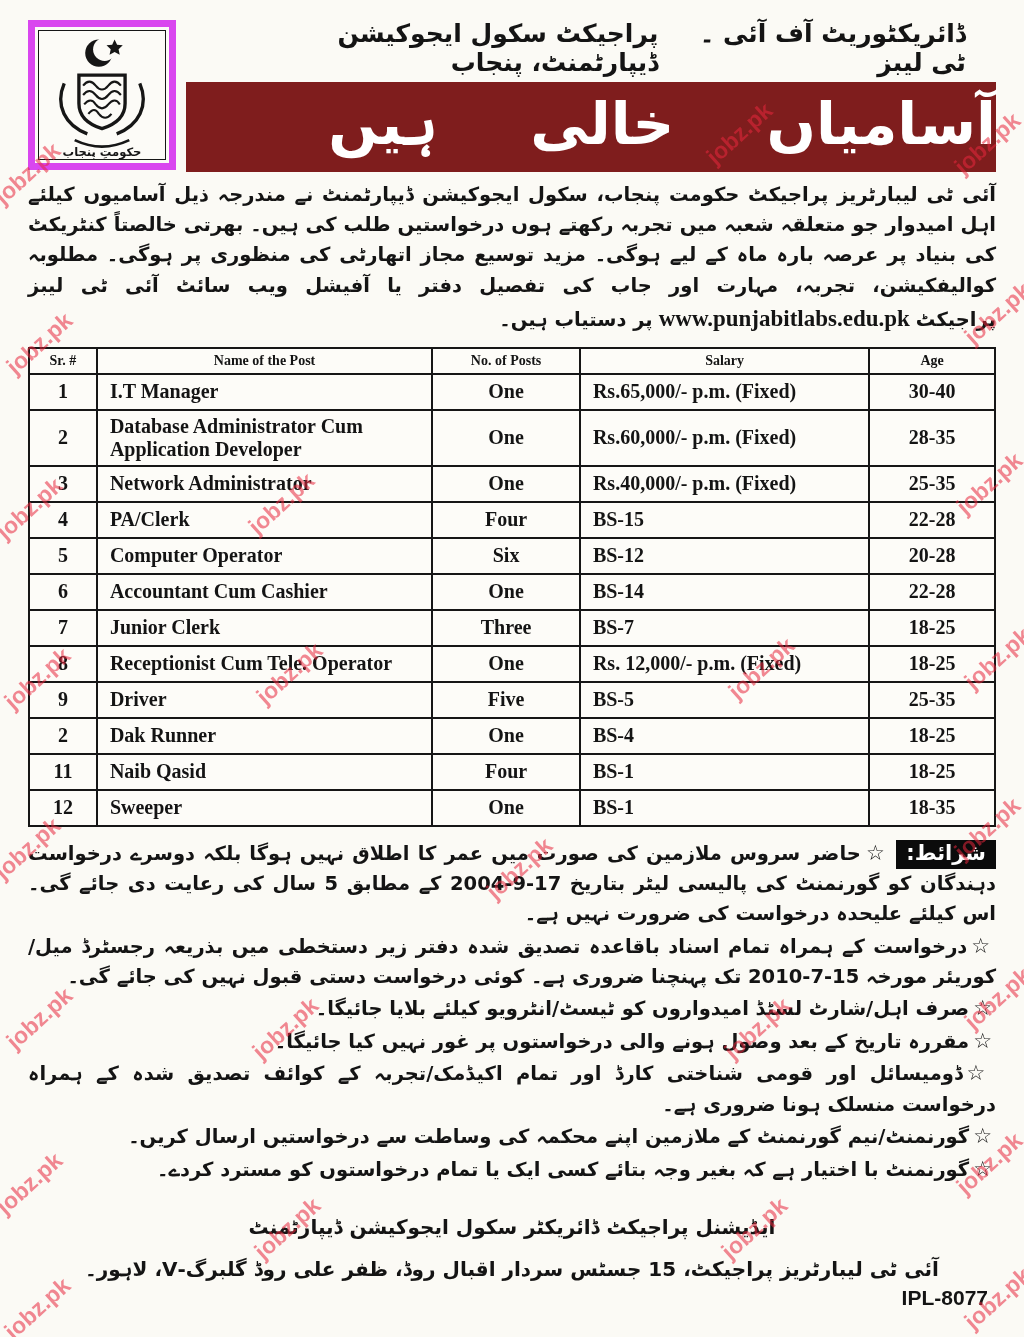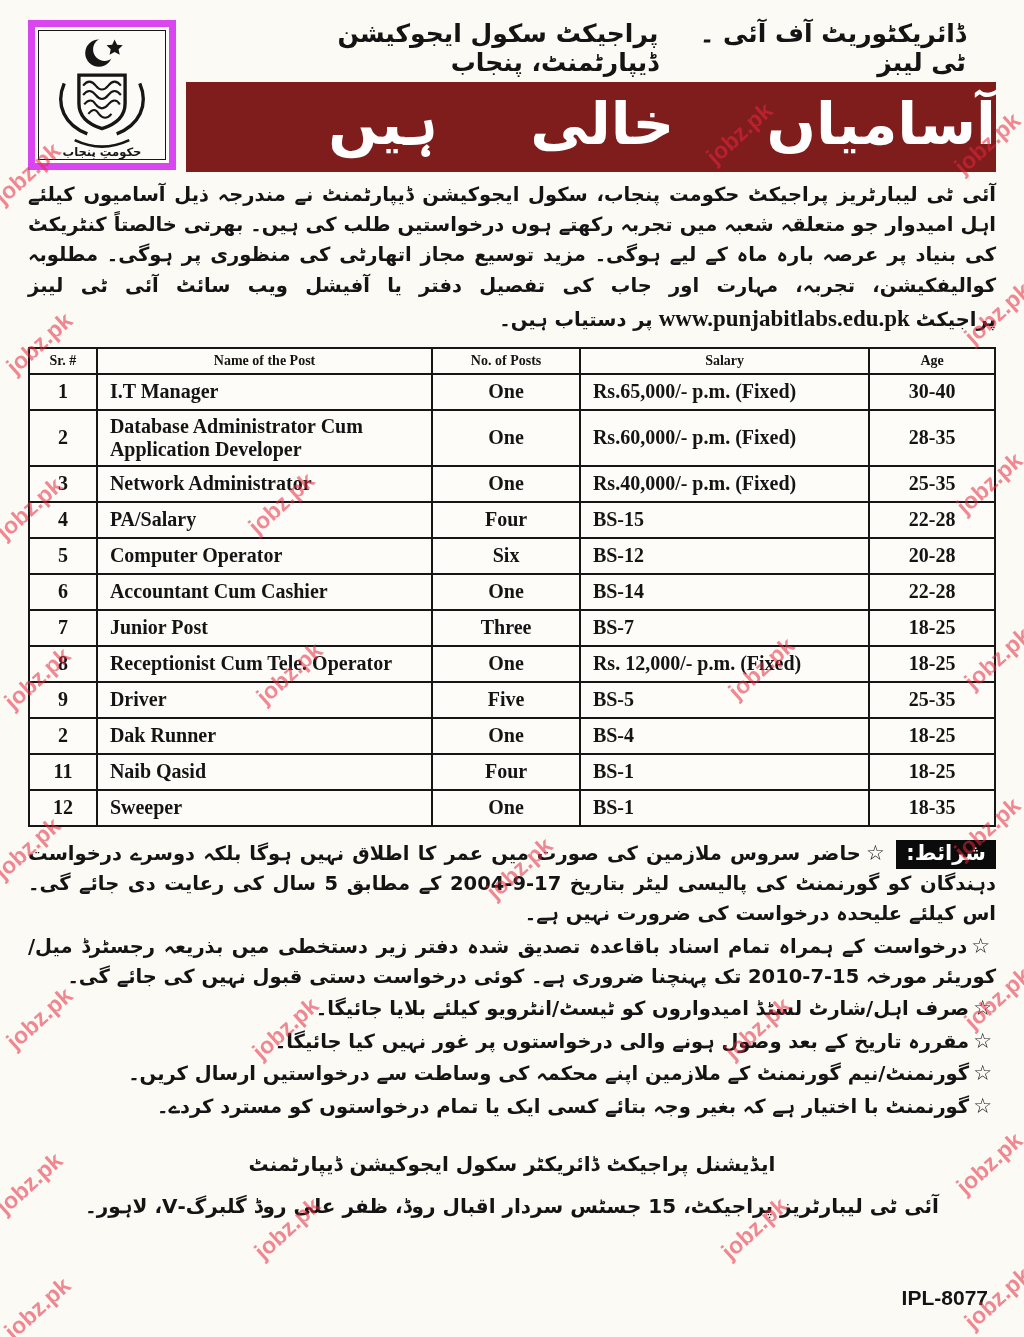--- a/index.html
+++ b/index.html
@@ -188,42 +188,42 @@
       </tr>
       <tr>
         <td class="c">3</td>
         <td class="l">Network Administrator</td>
         <td class="c">One</td>
         <td class="l">Rs.40,000/- p.m. (Fixed)</td>
         <td class="c">25-35</td>
       </tr>
       <tr>
         <td class="c">4</td>
-        <td class="l">PA/Salary</td>
+        <td class="l">PA/Clerk</td>
         <td class="c">Four</td>
         <td class="l">BS-15</td>
         <td class="c">22-28</td>
       </tr>
       <tr>
         <td class="c">5</td>
         <td class="l">Computer Operator</td>
         <td class="c">Six</td>
         <td class="l">BS-12</td>
         <td class="c">20-28</td>
       </tr>
       <tr>
         <td class="c">6</td>
         <td class="l">Accountant Cum Cashier</td>
         <td class="c">One</td>
         <td class="l">BS-14</td>
         <td class="c">22-28</td>
       </tr>
       <tr>
         <td class="c">7</td>
-        <td class="l">Junior Post</td>
+        <td class="l">Junior Clerk</td>
         <td class="c">Three</td>
         <td class="l">BS-7</td>
         <td class="c">18-25</td>
       </tr>
       <tr>
         <td class="c">8</td>
         <td class="l">Receptionist Cum Tele. Operator</td>
         <td class="c">One</td>
         <td class="l">Rs. 12,000/- p.m. (Fixed)</td>
         <td class="c">18-25</td>
@@ -257,20 +257,21 @@
         <td class="c">18-35</td>
       </tr>
     </tbody>
   </table>
 
   <div class="conds">
     <p class="cond"><span class="shara">شرائط:</span><span class="star">☆</span><span>حاضر سروس ملازمین کی صورت میں عمر کا اطلاق نہیں ہوگا بلکہ دوسرے درخواست دہندگان کو گورنمنٹ کی پالیسی لیٹر بتاریخ 17-9-2004 کے مطابق 5 سال کی رعایت دی جائے گی۔ اس کیلئے علیحدہ درخواست کی ضرورت نہیں ہے۔</span></p>
     <p class="cond"><span class="star">☆</span><span>درخواست کے ہمراہ تمام اسناد باقاعدہ تصدیق شدہ دفتر زیر دستخطی میں بذریعہ رجسٹرڈ میل/کوریئر مورخہ 15-7-2010 تک پہنچنا ضروری ہے۔ کوئی درخواست دستی قبول نہیں کی جائے گی۔</span></p>
     <p class="cond"><span class="star">☆</span><span>صرف اہل/شارٹ لسٹڈ امیدواروں کو ٹیسٹ/انٹرویو کیلئے بلایا جائیگا۔</span></p>
     <p class="cond"><span class="star">☆</span><span>مقررہ تاریخ کے بعد وصول ہونے والی درخواستوں پر غور نہیں کیا جائیگا۔</span></p>
+    <p class="cond"><span class="star">☆</span><span>ڈومیسائل اور قومی شناختی کارڈ اور تمام اکیڈمک/تجربہ کے کوائف تصدیق شدہ کے ہمراہ درخواست منسلک ہونا ضروری ہے۔</span></p>
     <p class="cond"><span class="star">☆</span><span>گورنمنٹ/نیم گورنمنٹ کے ملازمین اپنے محکمہ کی وساطت سے درخواستیں ارسال کریں۔</span></p>
     <p class="cond"><span class="star">☆</span><span>گورنمنٹ با اختیار ہے کہ بغیر وجہ بتائے کسی ایک یا تمام درخواستوں کو مسترد کردے۔</span></p>
   </div>
 
   <div class="sig">ایڈیشنل پراجیکٹ ڈائریکٹر سکول ایجوکیشن ڈیپارٹمنٹ</div>
   <div class="addr">آئی ٹی لیبارٹریز پراجیکٹ، 15 جسٹس سردار اقبال روڈ، ظفر علی روڈ گلبرگ-V، لاہور۔</div>
 </div>
 
 <div class="ref">IPL-8077</div>
 

